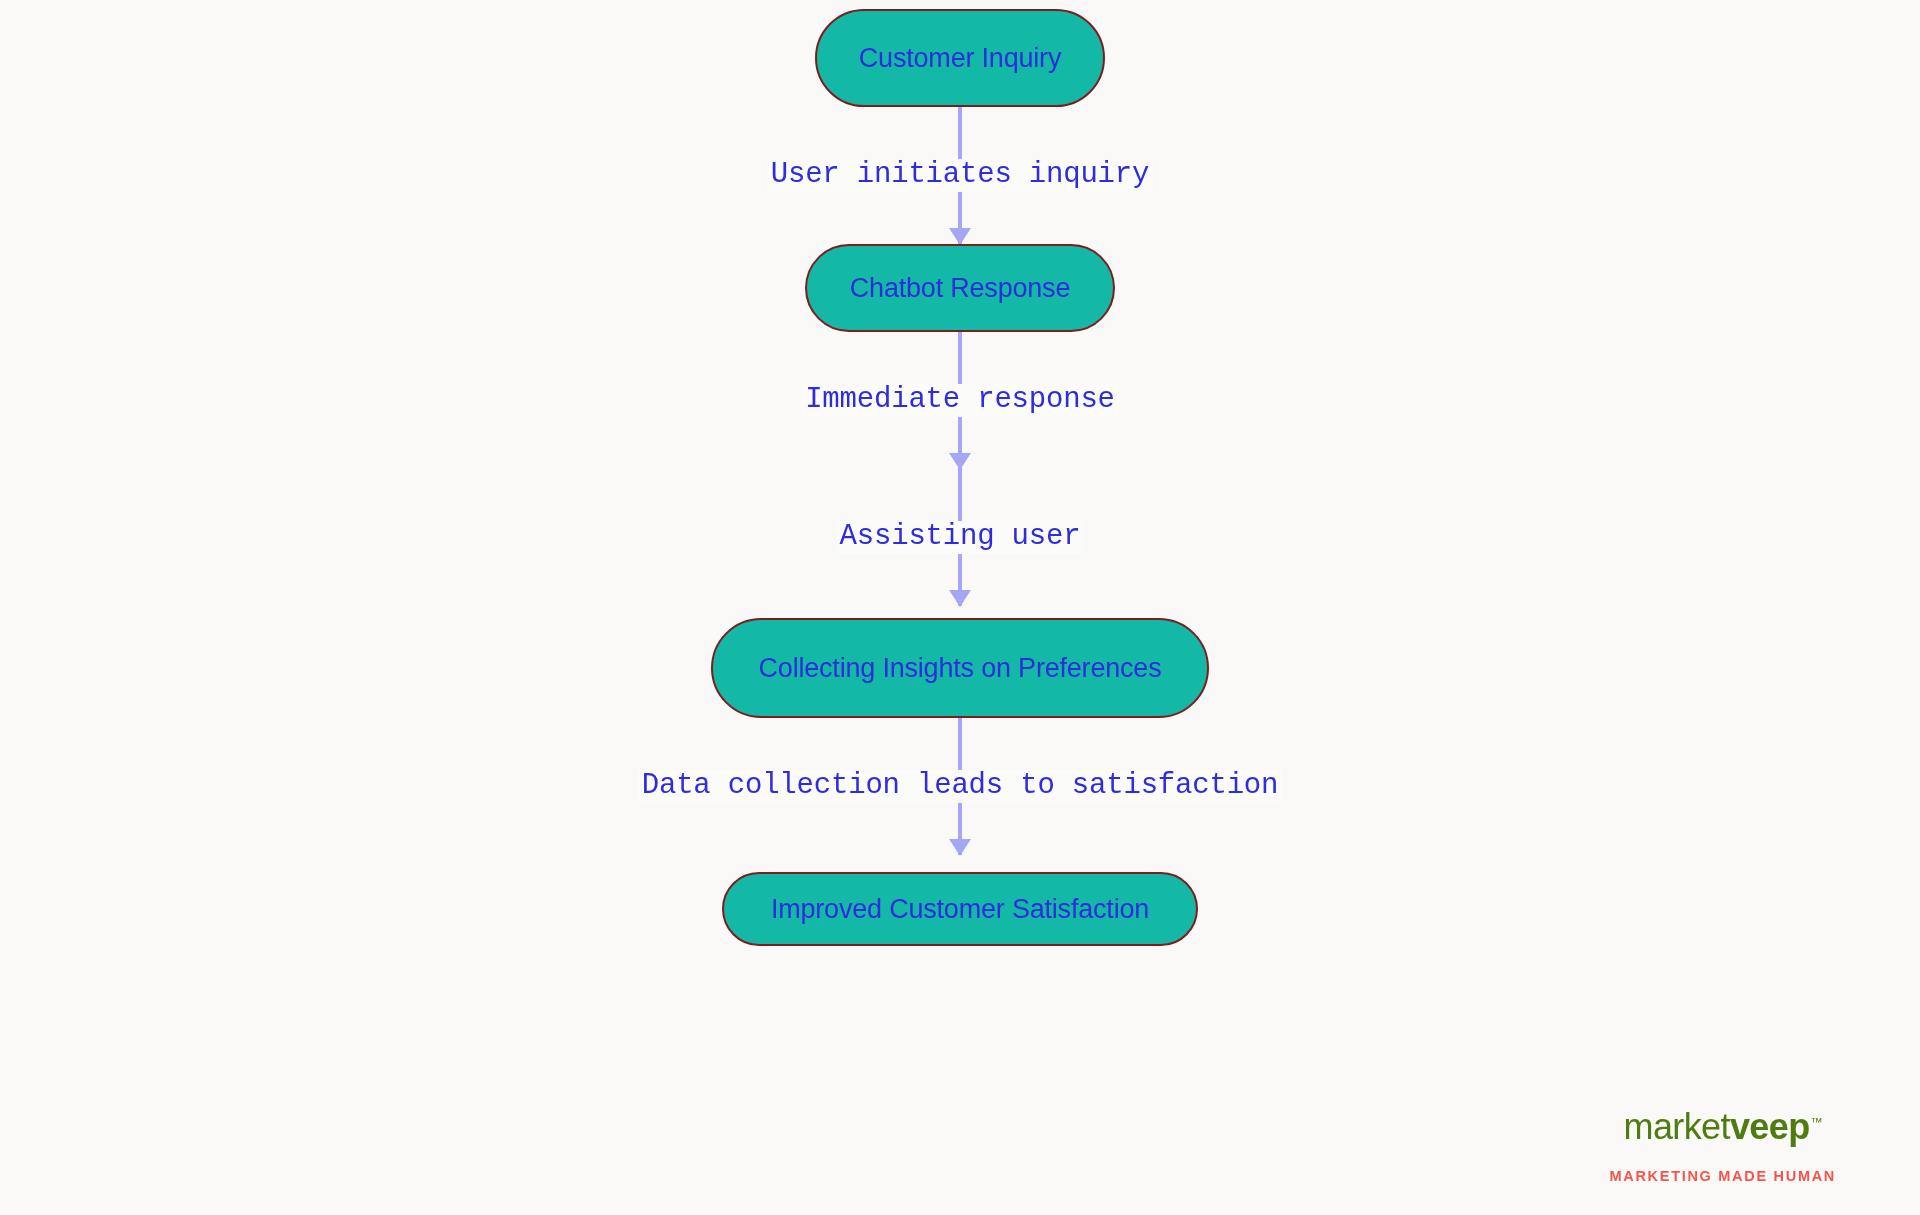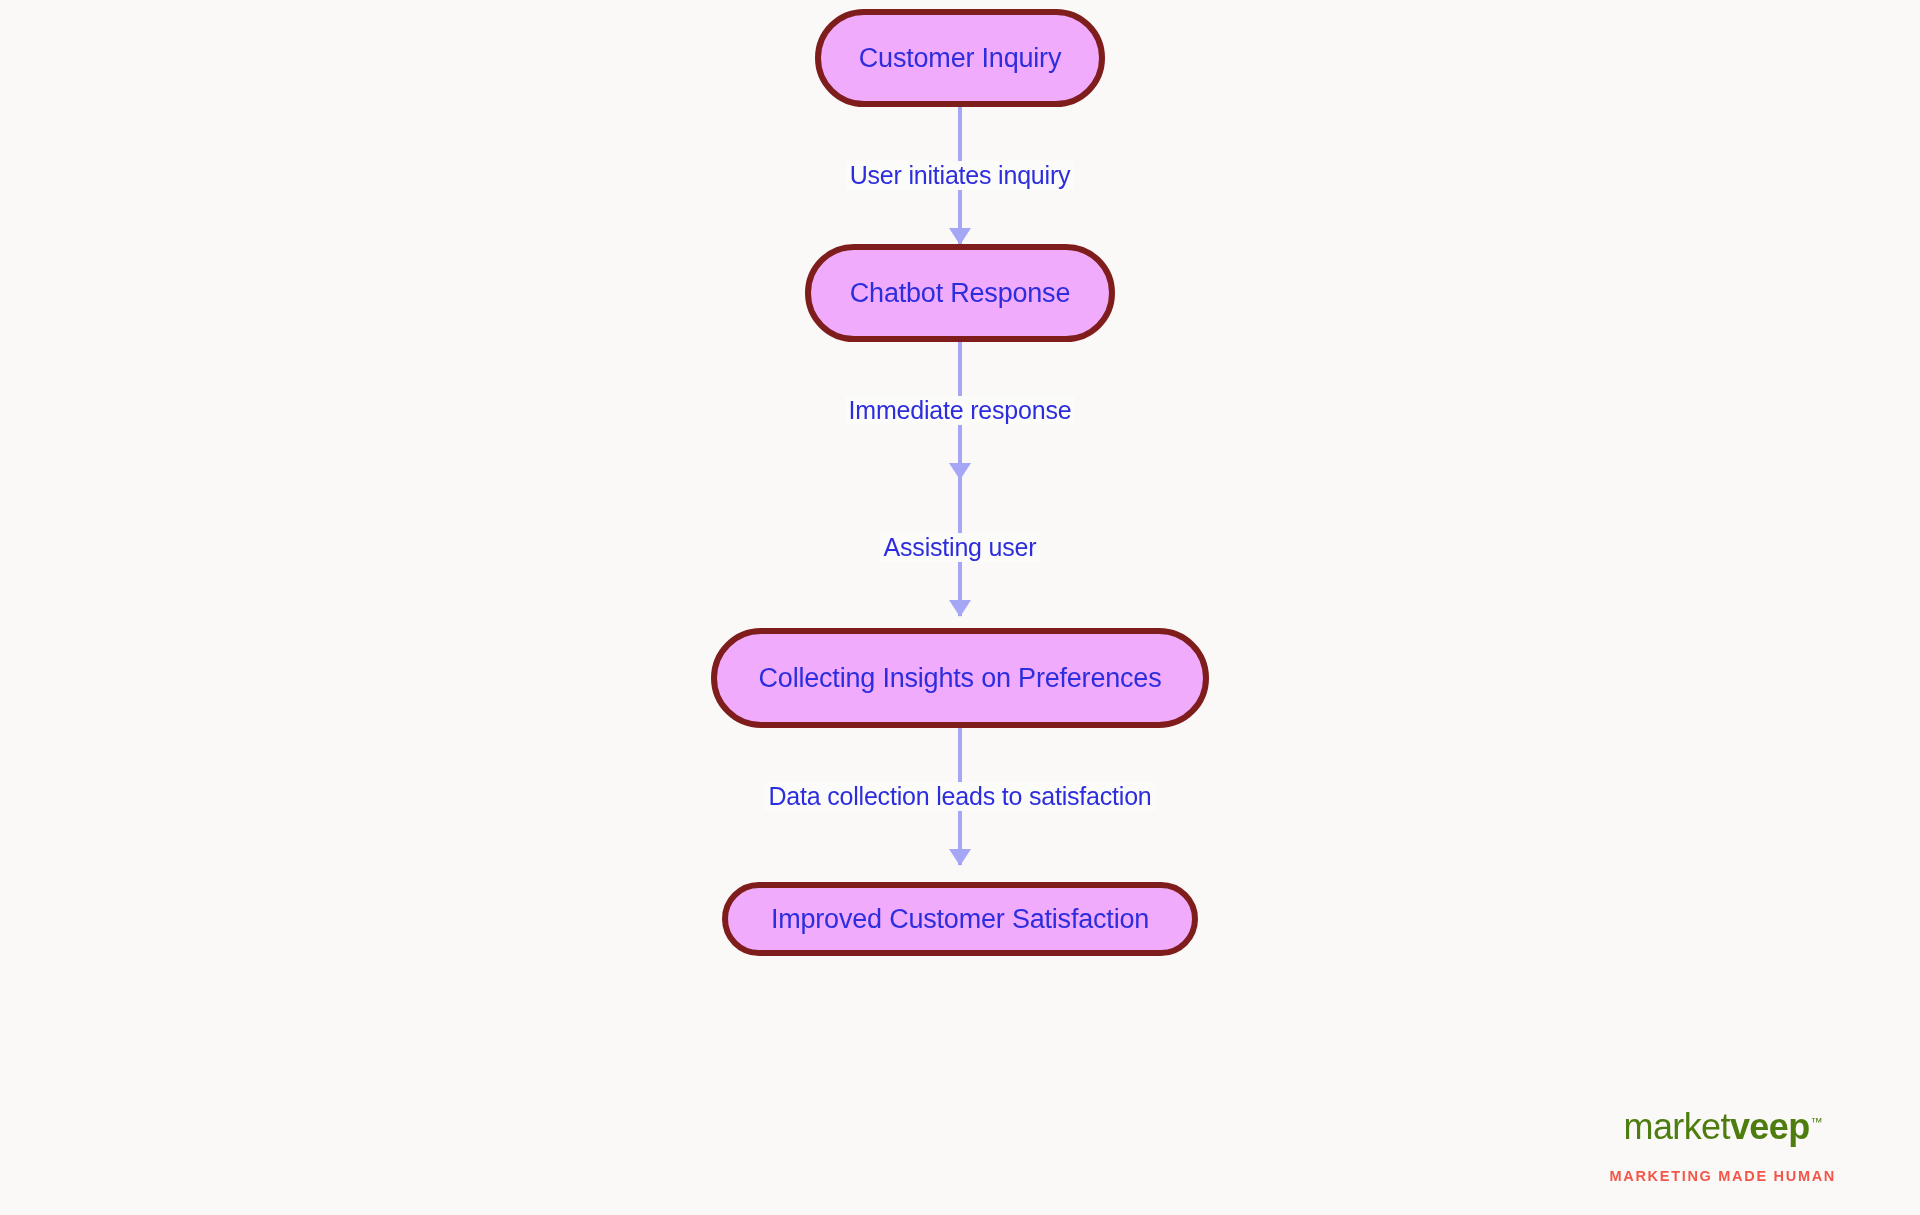--- a/index.html
+++ b/index.html
@@ -21,41 +21,41 @@
     width: 1920px;
     height: 1215px;
     display: flex;
     flex-direction: column;
     align-items: center;
   }
 
   
   .node {
     box-sizing: border-box;
-    background: #f0abfc;
-    border: 6px solid #7f1d1d;
+    background: #14b8a6;
+    border: 2px solid #7f1d1d;
     border-radius: 999px;
     color: #2d2ddd;
     display: flex;
     align-items: center;
     justify-content: center;
     white-space: nowrap;
     letter-spacing: -0.2px;
     position: relative;
     z-index: 2;
   }
 
   .node-label {
     color: #2d2ddd;
     font-size: 27px;
     line-height: 1;
   }
 
   .node-1 { width: 290px; height: 98px; margin-top: 9px; }
-  .node-2 { width: 310px; height: 98px; }
+  .node-2 { width: 310px; height: 88px; }
   .node-3 { width: 452px; height: 100px; }
   .node-4 { width: 498px; height: 100px; margin-top: 12px; }
   .node-5 { width: 476px; height: 74px; margin-top: 17px; }
 
   
   .edge {
     position: relative;
     width: 600px;
     display: flex;
     flex-direction: column;
@@ -92,25 +92,26 @@
     border-right: 11px solid transparent;
     border-top: 17px solid #a5a6f6;
     z-index: 1;
   }
 
   .edge-label {
     position: relative;
     z-index: 3;
     background: #fbfbf9;
     color: #2d2ddd;
-    font-size: 25px;
+    font-size: 29px;
     line-height: 1.05;
     padding: 1px 4px;
     white-space: nowrap;
     letter-spacing: -0.2px;
+    font-family: Liberation Mono, monospace;
   }
 
   
   #brand-logo {
     position: absolute;
     right: 84px;
     bottom: 32px;
     text-align: center;
     user-select: none;
   }

